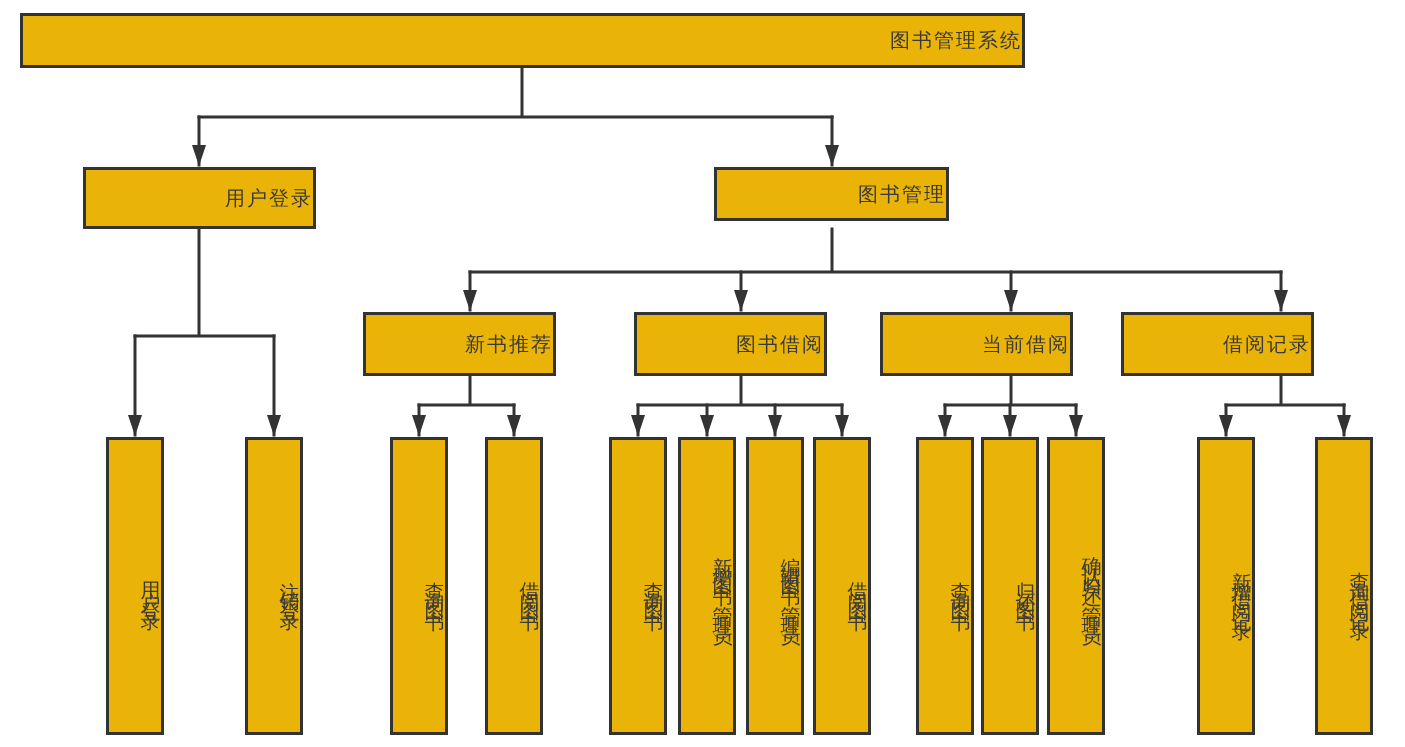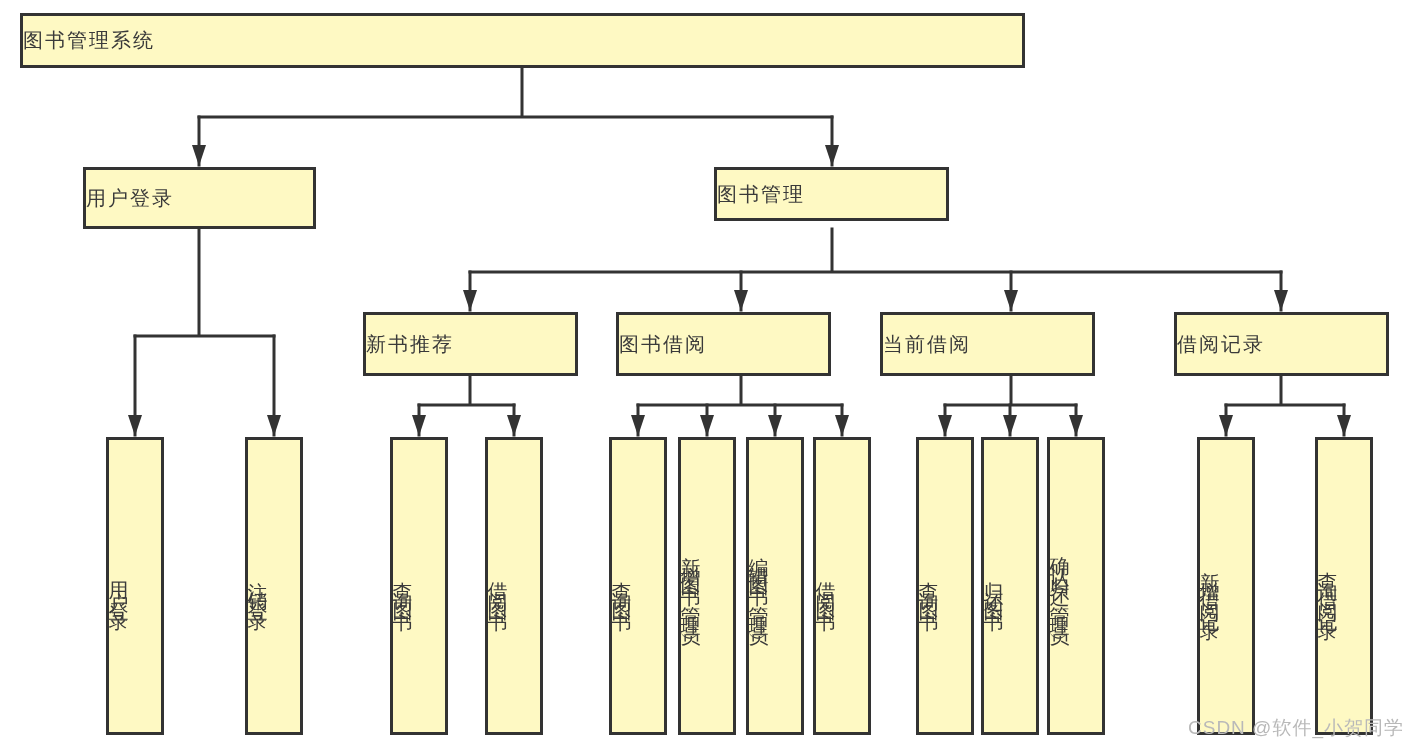--- a/index.html
+++ b/index.html
@@ -20,40 +20,40 @@
     left: 0;
     top: 0;
     width: 1405px;
     height: 747px;
     z-index: 1;
   }
   .box {
     position: absolute;
     box-sizing: border-box;
     border: 3px solid #333333;
-    background: #fef9c3;
+    background: #eab308;
     display: flex;
     align-items: center;
-    justify-content: flex-start;
+    justify-content: flex-end;
     color: #3a3a3a;
     z-index: 2;
   }
   .hbox {
     font-size: 20px;
     letter-spacing: 2px;
     white-space: nowrap;
   }
   .root-box   { left: 20px;  top: 13px;  width: 1005px; height: 55px; }
   .l1-a       { left: 83px;  top: 167px; width: 233px;  height: 62px; }
   .l1-b       { left: 714px; top: 167px; width: 235px;  height: 54px; }
-  .l2         { top: 312px; width: 215px; height: 64px; }
+  .l2         { top: 312px; width: 193px; height: 64px; }
   .l2-a { left: 363px; }
-  .l2-b { left: 616px; }
+  .l2-b { left: 634px; }
   .l2-c { left: 880px; }
-  .l2-d { left: 1174px; }
+  .l2-d { left: 1121px; }
   .leaf {
     top: 437px;
     width: 58px;
     height: 298px;
   }
   .leaf .vtext {
     writing-mode: vertical-rl;
     text-orientation: mixed;
     font-size: 20px;
     letter-spacing: 10px;
@@ -180,15 +180,14 @@
     <span class="vtext">确认归还（管理员）</span>
   </div>
 
   <div class="box leaf" style="left:1197px">
     <span class="vtext">新增借阅记录</span>
   </div>
   <div class="box leaf" style="left:1315px">
     <span class="vtext">查询借阅记录</span>
   </div>
 
-  <div class="watermark">CSDN @软件_小贺同学</div>
 
 </div>
 
 </body></html>

